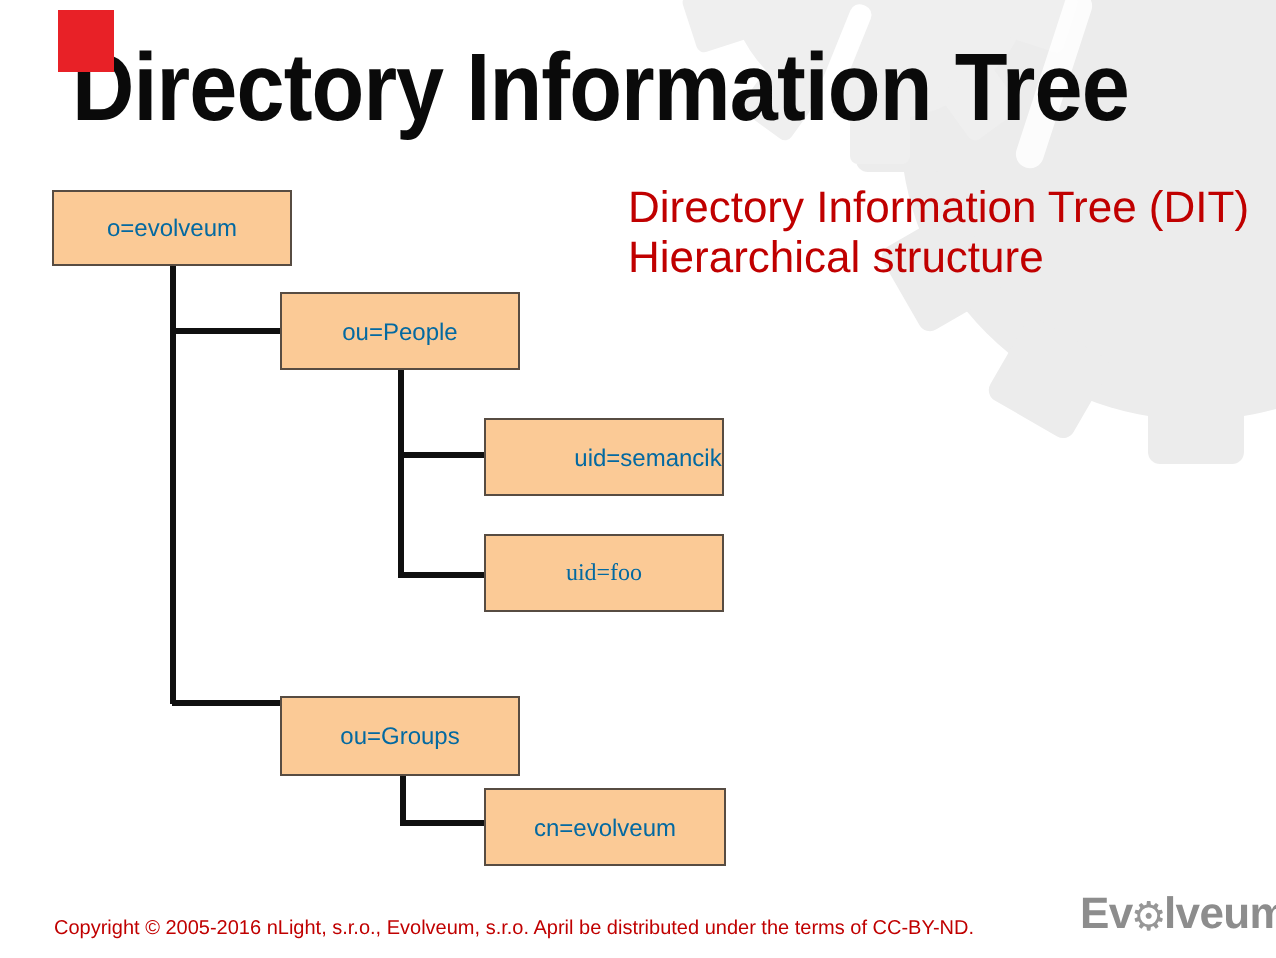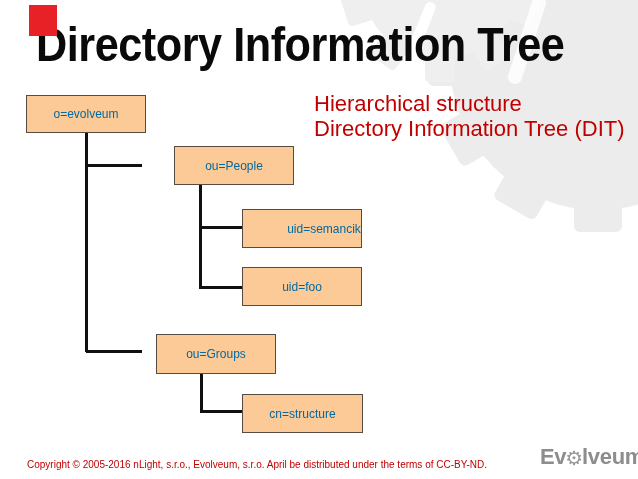--- a/index.html
+++ b/index.html
@@ -37,24 +37,24 @@
   }
 
   
   .node{
     position:absolute;z-index:2;box-sizing:border-box;
     background:#fbca96;border:1.5px solid #574c42;
     display:flex;align-items:center;justify-content:center;
     font-size:12px;color:#0369a1;white-space:nowrap;
   }
   .n-root      {left:26px; top:95px; width:120px;height:38px;}
-  .n-people    {left:140px;top:146px;width:120px;height:39px;margin-left:34px;}
+  .n-people    {left:140px;top:146px;width:120px;height:39px;}
   .n-semancik  {left:242px;top:209px;width:120px;height:39px;padding-left:44px;}
-  .n-foo       {left:242px;top:267px;width:120px;height:39px;}
-  .n-groups    {left:140px;top:334px;width:120px;height:40px;margin-left:16px;}
+  .n-foo       {left:242px;top:267px;width:120px;height:39px;font-family:Liberation Serif, serif;}
+  .n-groups    {left:140px;top:348px;width:120px;height:40px;}
   .n-engineers {left:242px;top:394px;width:121px;height:39px;}
 
   
   .line{position:absolute;background:#101010;z-index:1;}
   .l-trunk      {left:85px; top:132px;width:3px; height:220px;}
   .l-people     {left:86px; top:164px;width:56px;height:3px;}
   .l-groups     {left:86px; top:350px;width:56px;height:3px;}
   .l-people-v   {left:199px;top:185px;width:3px; height:104px;}
   .l-semancik   {left:199px;top:226px;width:44px;height:3px;}
   .l-foo        {left:199px;top:286px;width:44px;height:3px;}
@@ -113,37 +113,37 @@
     </g>
     <rect x="412" y="0" width="11" height="78" rx="5" fill="#ffffff" transform="rotate(22 418 39)"></rect>
     <rect x="520" y="-6" width="14" height="92" rx="7" fill="#ffffff" opacity="0.85" transform="rotate(18 527 40)"></rect>
   </svg>
 
   <div class="red-marker"></div>
 
   <div class="title">Directory Information Tree</div>
 
   <div class="annotation">
+    <div>Directory Information Tree (DIT)</div>
     <div>Hierarchical structure</div>
-    <div>Directory Information Tree (DIT)</div>
   </div>
 
   <div class="line l-trunk"></div>
   <div class="line l-people"></div>
   <div class="line l-groups"></div>
   <div class="line l-people-v"></div>
   <div class="line l-semancik"></div>
   <div class="line l-foo"></div>
   <div class="line l-groups-v"></div>
   <div class="line l-engineers"></div>
 
   <div class="node n-root">o=evolveum</div>
   <div class="node n-people">ou=People</div>
   <div class="node n-semancik">uid=semancik</div>
   <div class="node n-foo">uid=foo</div>
   <div class="node n-groups">ou=Groups</div>
-  <div class="node n-engineers">cn=structure</div>
+  <div class="node n-engineers">cn=evolveum</div>
 
   <div class="copyright">Copyright © 2005-2016 nLight, s.r.o., Evolveum, s.r.o. April be distributed under the terms of CC-BY-ND.</div>
 
   <div class="logo"><span>Ev</span><span class="gear">⚙</span><span>lveum</span></div>
 
 </div>
 
 </body></html>

